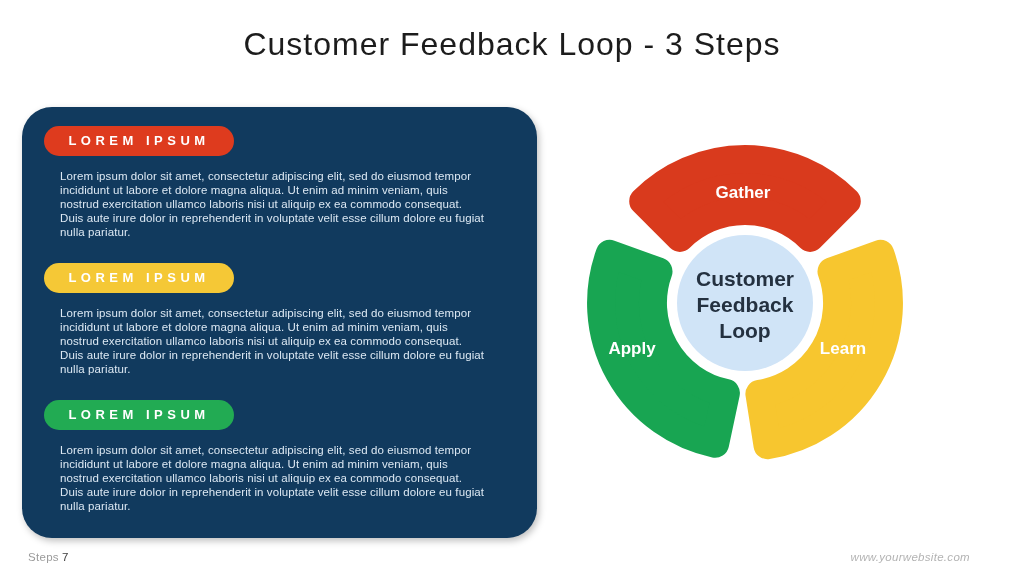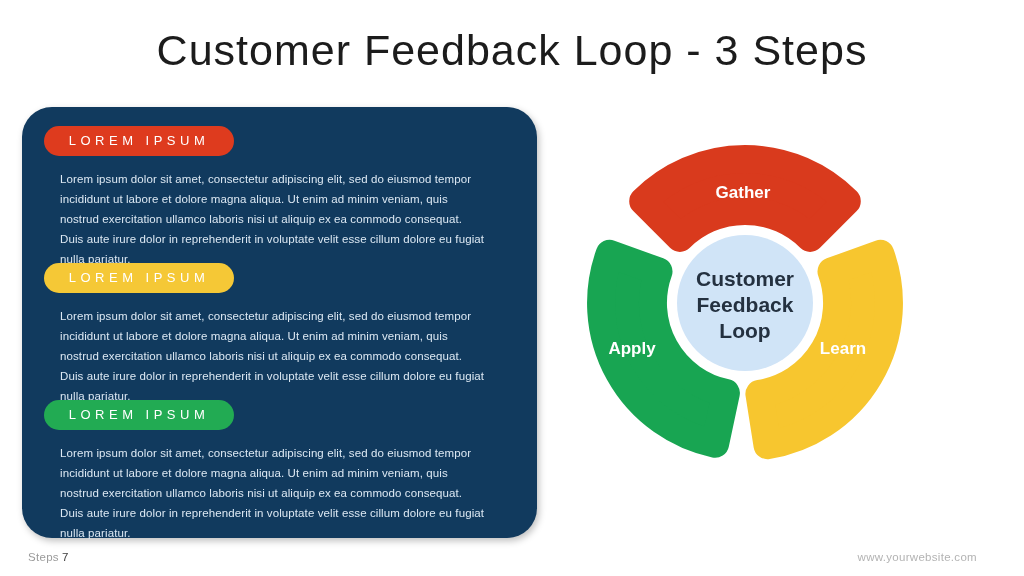--- a/index.html
+++ b/index.html
@@ -2,49 +2,49 @@
 <html><head>
 <meta charset="utf-8">
 <style>
   html,body{margin:0;padding:0;background:#ffffff;}
   .slide{
     position:relative;width:1024px;height:576px;background:#ffffff;overflow:hidden;
     font-family:"Liberation Sans",sans-serif;
   }
   .title{
     position:absolute;left:0;top:26px;width:1024px;text-align:center;
-    font-size:43px;font-weight:400;letter-spacing:1px;color:#1c1c1c;margin:0;
+    font-size:32px;font-weight:400;letter-spacing:1px;color:#1c1c1c;margin:0;
   }
   .panel{
     position:absolute;left:22px;top:107px;width:515px;height:431px;
     border-radius:30px;box-shadow:2px 3px 7px rgba(0,0,0,0.25);
   }
   .section{position:absolute;left:22px;width:470px;}
   .section.s0{top:19px;}
   .section.s1{top:156px;}
   .section.s2{top:293px;}
   .pill{
     display:block;width:190px;height:30px;line-height:30px;border-radius:15px;
-    text-align:center;color:#ffffff;font-size:13px;font-weight:normal;letter-spacing:4.5px;
+    text-align:center;color:#ffffff;font-size:13px;font-weight:bold;letter-spacing:4.5px;
   }
   .para{
     margin:13px 0 0 16px;width:456px;
     white-space:pre-line;
-    font-size:11.5px;line-height:20px;color:#dce8f3;letter-spacing:0.1px;
+    font-size:11.5px;line-height:14px;color:#dce8f3;letter-spacing:0.1px;
   }
   .diagram{position:absolute;left:565px;top:123px;width:360px;height:360px;}
   .diagram text{font-family:"Liberation Sans",sans-serif;}
   .seg-label{fill:#ffffff;font-size:17px;font-weight:bold;text-anchor:middle;}
   .center-label{font-size:21px;font-weight:bold;text-anchor:middle;}
   .footer{
     position:absolute;bottom:13px;font-size:11.5px;letter-spacing:0.3px;
   }
   .footer-left{left:28px;color:#9b9b9b;}
   .footer-left .num{color:#3c3c3c;margin-left:3px;}
-  .footer-right{right:47px;color:#b3b3b3;}
+  .footer-right{right:54px;color:#b3b3b3;font-style:italic;}
 </style>
 </head>
 <body>
 
 <div class="slide">
 
   <h1 class="title">Customer Feedback Loop - 3 Steps</h1>
 
   <div class="panel" style="background-color: rgb(17, 58, 94);">
 

